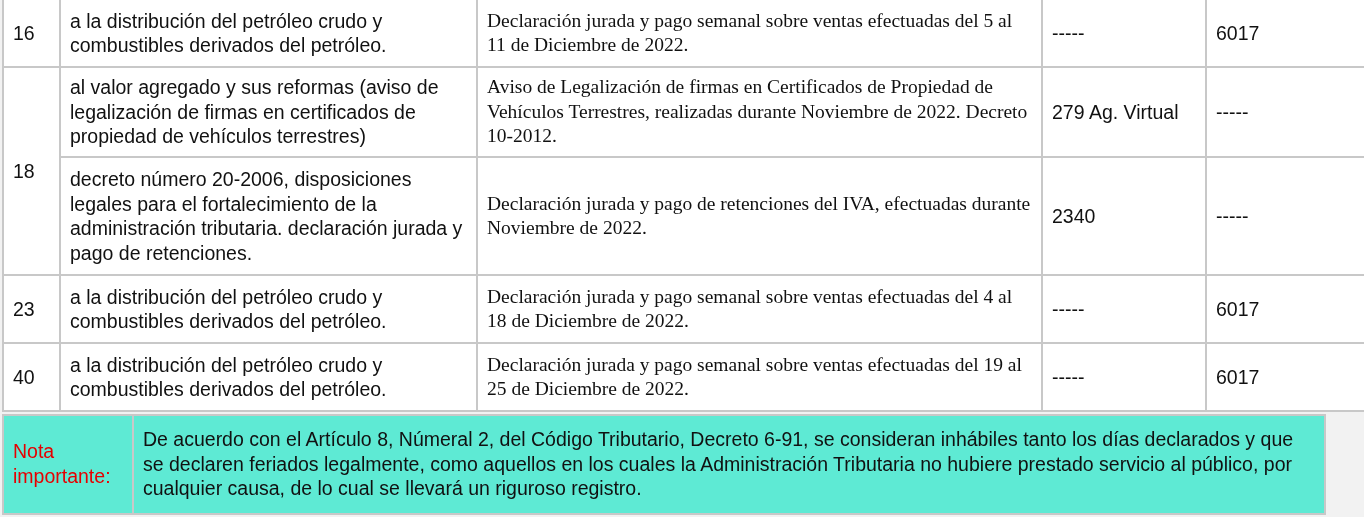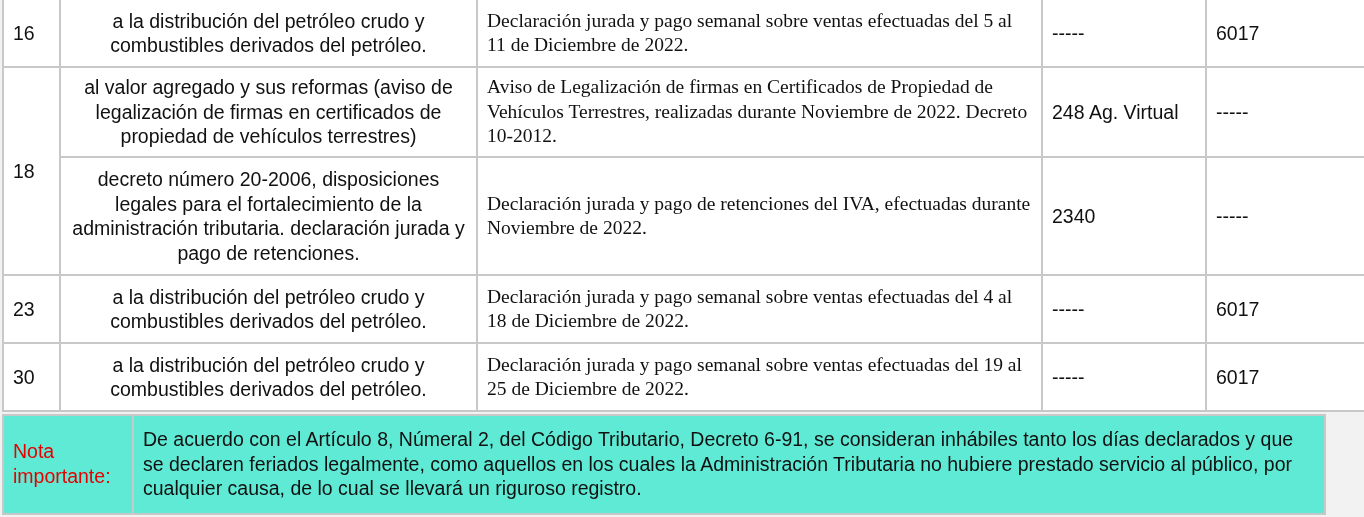--- a/index.html
+++ b/index.html
@@ -25,21 +25,21 @@
       table-layout: fixed;
     }
     table.cal td {
       border: 2px solid #c8c8c8;
       font-size: 19.5px;
       line-height: 24.5px;
       padding: 6px 9px;
       vertical-align: middle;
     }
     td.day { width: 37px; margin-left: 24px; }
-    td.desc { width: 397px; text-align: center; }
+    td.desc { width: 397px; }
     td.decl { width: 545px; font-family: Liberation Serif, serif; }
     td.form1 { width: 144px; }
     td.form2 { width: 140px; }
     table.note {
       border-collapse: collapse;
       width: 1324px;
       background: #5eead4;
       table-layout: fixed;
       margin-top: 2px;
       border: 2px solid #c8c8c8;
@@ -69,38 +69,38 @@
         <td class="day">16</td>
         <td class="desc">a la distribución del petróleo crudo y combustibles derivados del petróleo.</td>
         <td class="decl">Declaración jurada y pago semanal sobre ventas efectuadas del 5 al 11 de Diciembre de 2022.</td>
         <td class="form1">-----</td>
         <td class="form2">6017</td>
       </tr>
       <tr style="height:90px;">
         <td class="day" rowspan="2">18</td>
         <td class="desc">al valor agregado y sus reformas (aviso de legalización de firmas en certificados de propiedad de vehículos terrestres)</td>
         <td class="decl">Aviso de Legalización de firmas en Certificados de Propiedad de Vehículos Terrestres, realizadas durante Noviembre de 2022. Decreto 10-2012.</td>
-        <td class="form1">248 Ag. Virtual</td>
+        <td class="form1">279 Ag. Virtual</td>
         <td class="form2">-----</td>
       </tr>
       <tr style="height:118px;">
         <td class="desc">decreto número 20-2006, disposiciones legales para el fortalecimiento de la administración tributaria. declaración jurada y pago de retenciones.</td>
         <td class="decl">Declaración jurada y pago de retenciones del IVA, efectuadas durante Noviembre de 2022.</td>
         <td class="form1">2340</td>
         <td class="form2">-----</td>
       </tr>
       <tr style="height:68px;">
         <td class="day">23</td>
         <td class="desc">a la distribución del petróleo crudo y combustibles derivados del petróleo.</td>
         <td class="decl">Declaración jurada y pago semanal sobre ventas efectuadas del 4 al 18 de Diciembre de 2022.</td>
         <td class="form1">-----</td>
         <td class="form2">6017</td>
       </tr>
       <tr style="height:68px;">
-        <td class="day">30</td>
+        <td class="day">40</td>
         <td class="desc">a la distribución del petróleo crudo y combustibles derivados del petróleo.</td>
         <td class="decl">Declaración jurada y pago semanal sobre ventas efectuadas del 19 al 25 de Diciembre de 2022.</td>
         <td class="form1">-----</td>
         <td class="form2">6017</td>
       </tr>
     </tbody>
   </table>
 
   <table class="note">
     <tbody>

